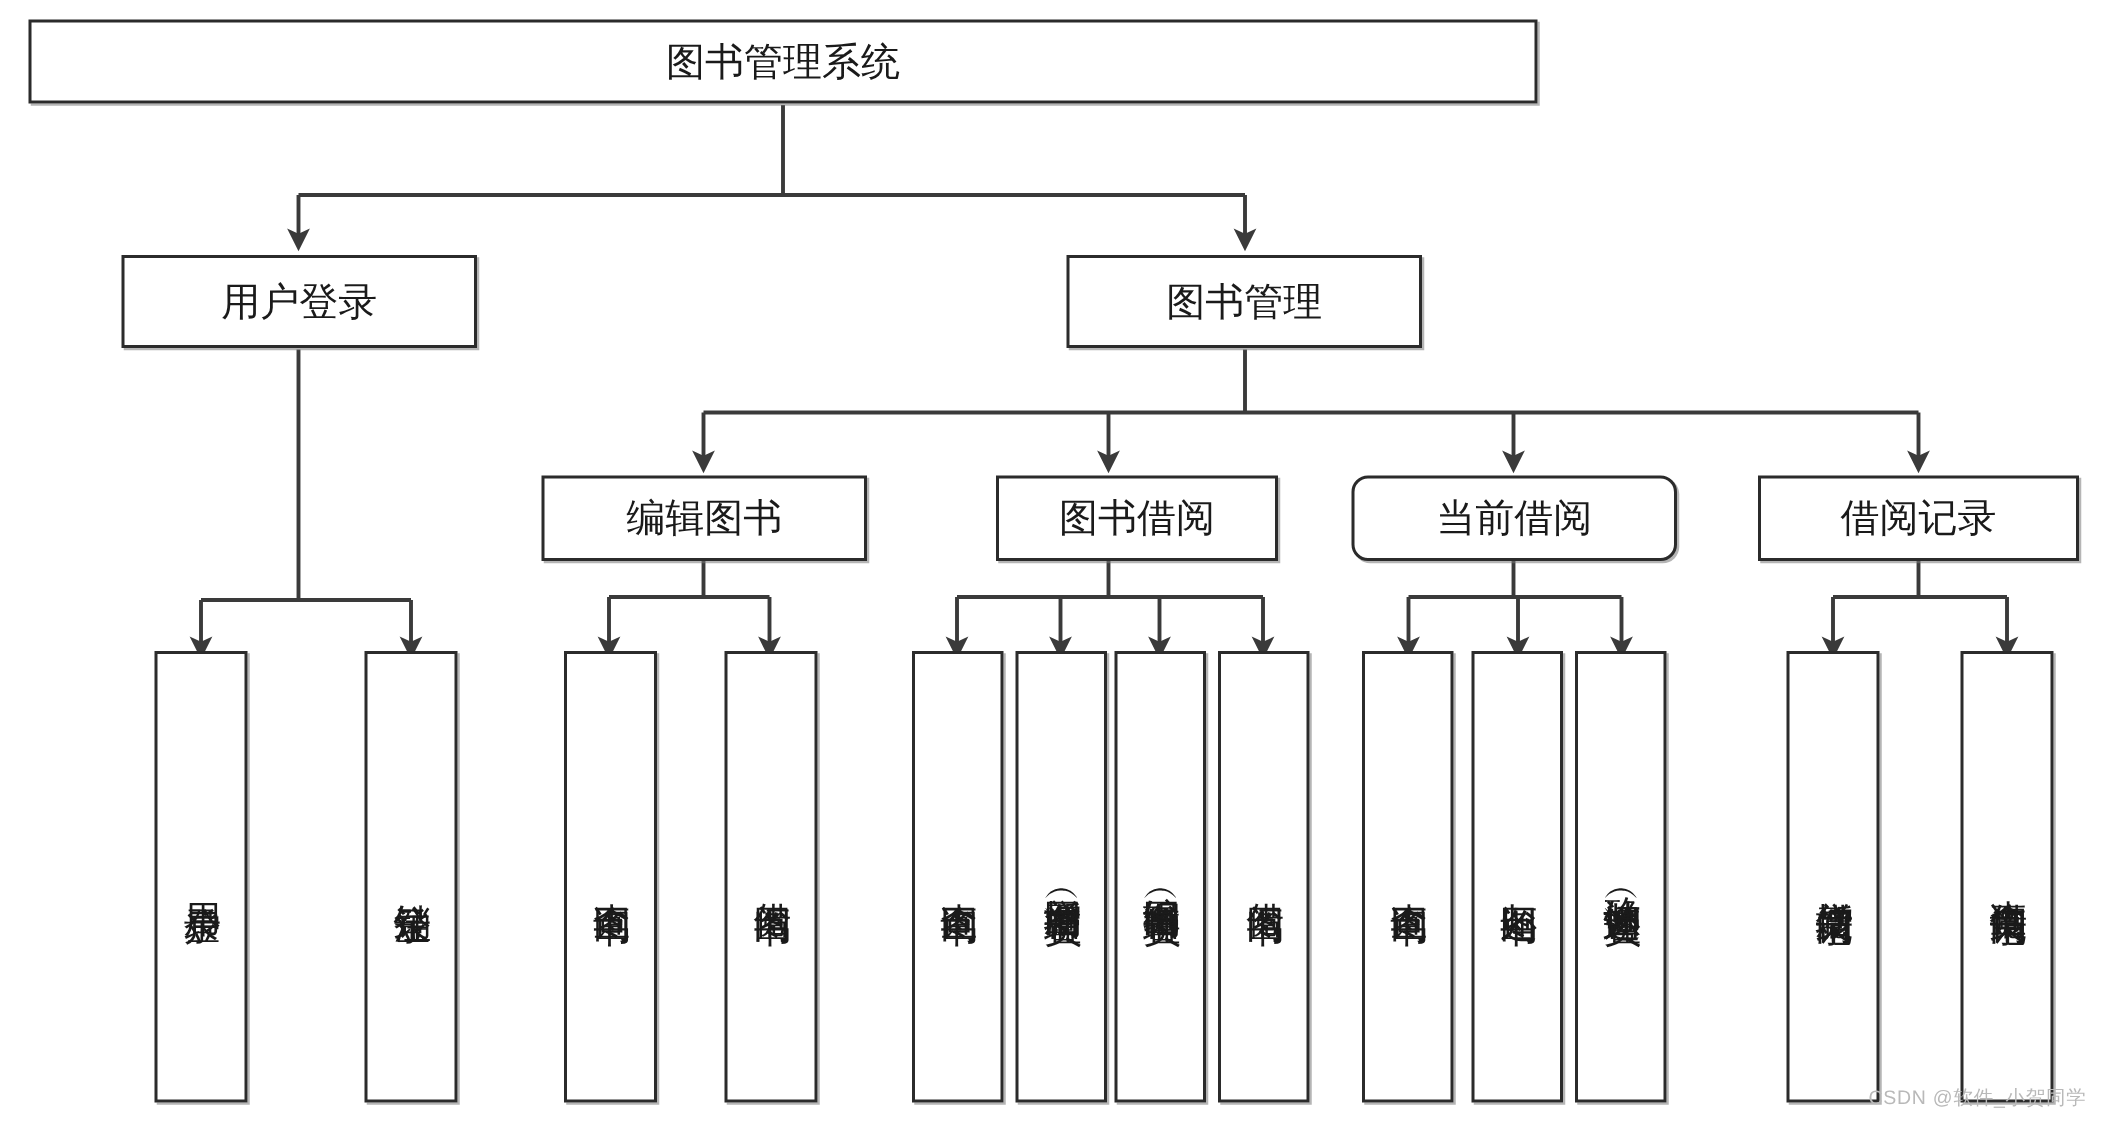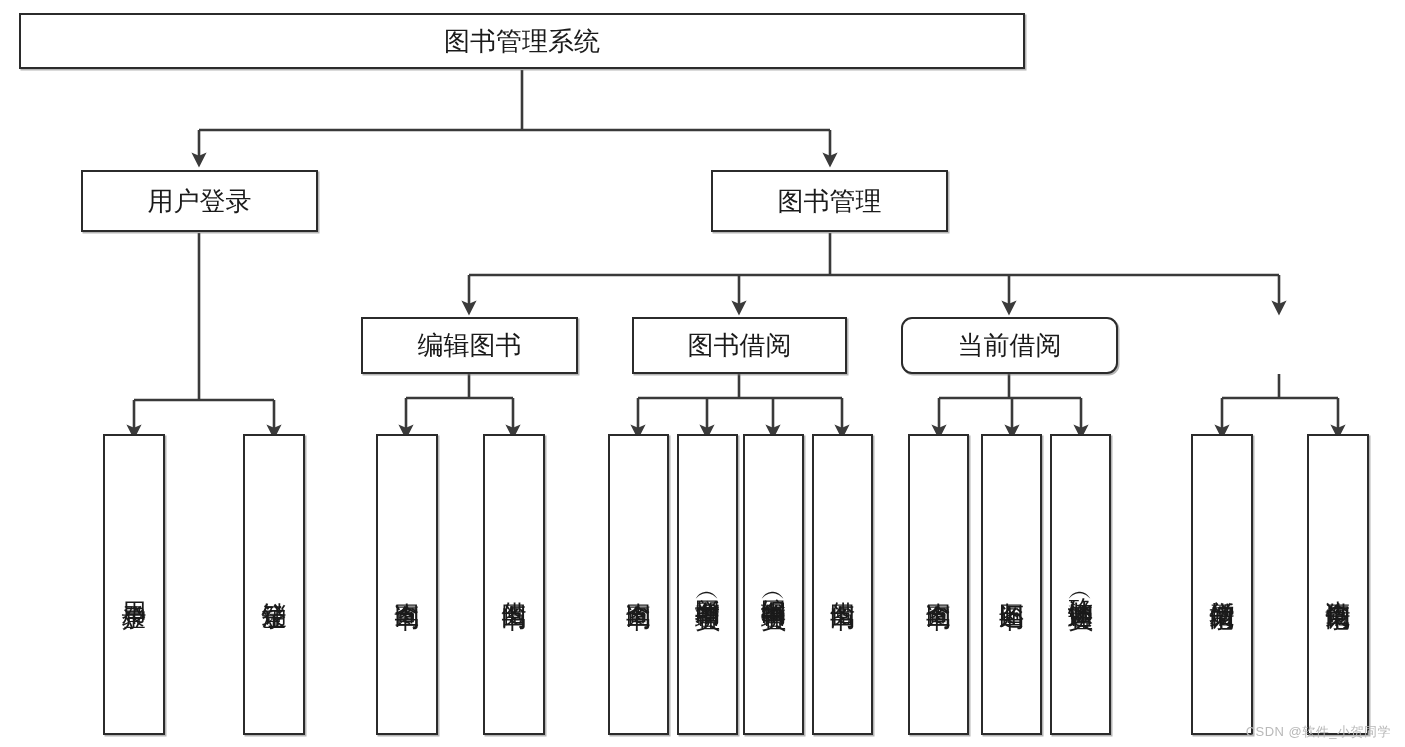--- a/index.html
+++ b/index.html
@@ -132,25 +132,28 @@
   <div class="node horiz" style="left:81px; top:170px; width:237px; height:62px;">
     <span class="label">用户登录</span>
   </div>
   <div class="node horiz" style="left:711px; top:170px; width:237px; height:62px;">
     <span class="label">图书管理</span>
   </div>
 
   <div class="node horiz" style="left:361px; top:317px; width:217px; height:57px;">
     <span class="label">编辑图书</span>
   </div>
-  <div class="node horiz" style="left:632px; top:317px; width:215px; height:57px;">
+  <div class="node horiz" style="left:664px; top:317px; width:188px; height:57px;">
     <span class="label">图书借阅</span>
   </div>
   <div class="node horiz" style="left:901px; top:317px; width:217px; height:57px;border-radius:11px;">
     <span class="label">当前借阅</span>
+  </div>
+  <div class="node horiz" style="left:1172px; top:317px; width:214px; height:57px;">
+    <span class="label">借阅记录</span>
   </div>
 
   <div class="node vert short" style="left:103px; top:434px; width:62px; height:301px;">
     <span class="label">用户登录</span>
   </div>
   <div class="node vert short" style="left:243px; top:434px; width:62px; height:301px;">
     <span class="label">注销登录</span>
   </div>
 
   <div class="node vert short" style="left:376px; top:434px; width:62px; height:301px;">

